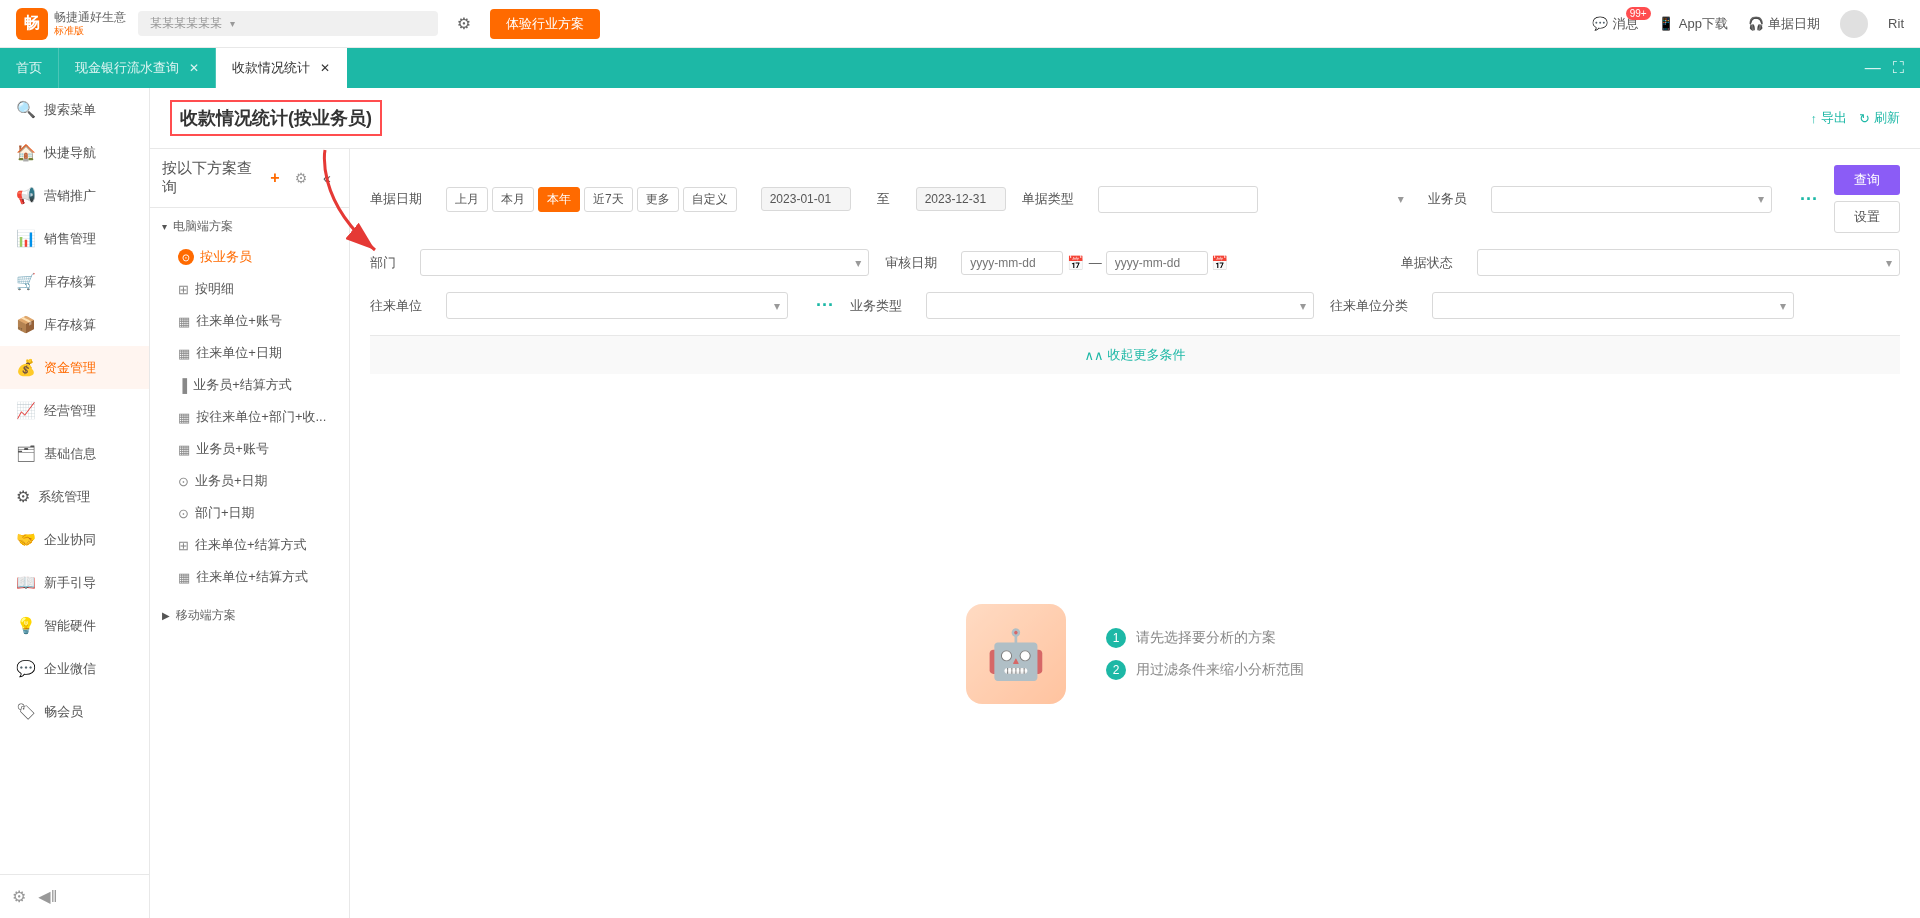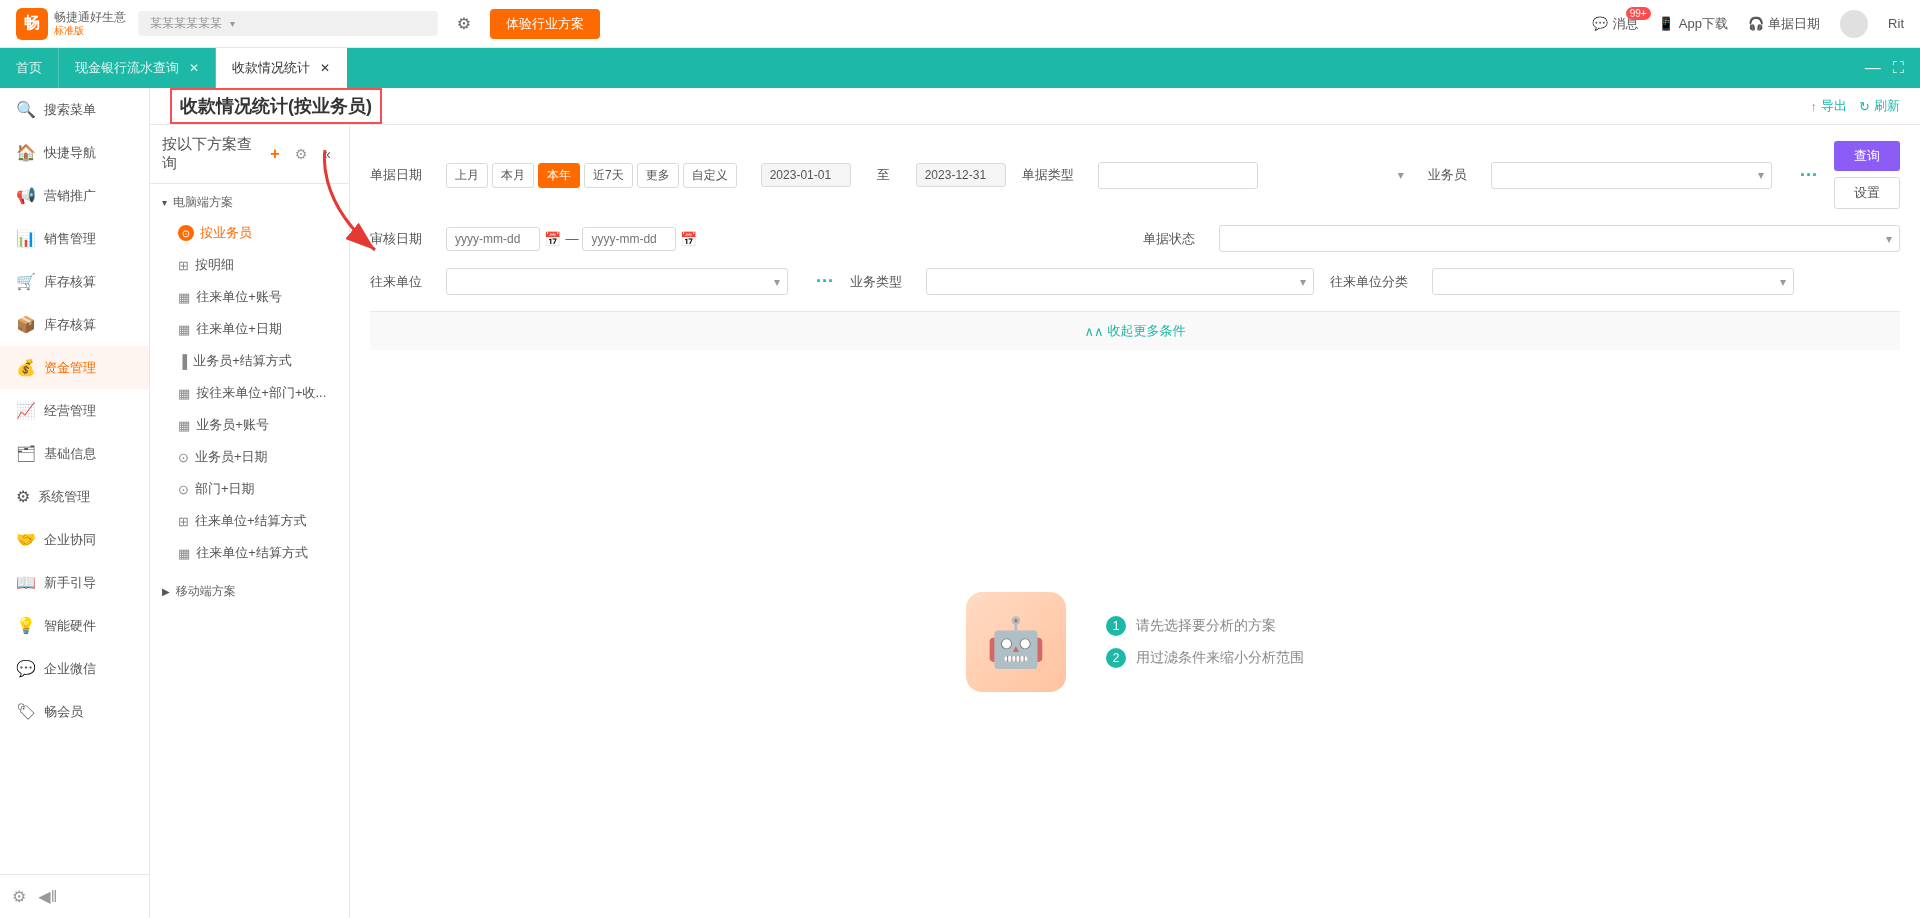--- a/index.html
+++ b/index.html
@@ -136,21 +136,21 @@
     .content-area {
       flex: 1;
       display: flex; flex-direction: column;
       background: #f5f5f5;
       overflow: hidden;
     }
 
     
     .page-header {
       background: #fff;
-      padding: 0 20px;
+      padding: 12px 20px;
       display: flex; align-items: center; justify-content: space-between;
       border-bottom: 1px solid #e8e8e8;
       position: relative;
     }
     .page-title {
       font-size: 18px; font-weight: 600; color: #333;
       border: 2px solid #ff4d4f; padding: 4px 8px;
     }
     .page-header-actions {
       display: flex; gap: 12px; align-items: center;
@@ -249,21 +249,21 @@
     .filter-dots {
       color: #1db8a6; cursor: pointer; font-size: 18px; font-weight: bold;
       margin-left: 4px;
     }
     .date-input-group {
       display: flex; align-items: center; gap: 4px;
     }
     .date-input {
       border: 1px solid #d9d9d9; border-radius: 3px;
       padding: 4px 8px; font-size: 12px; color: #aaa;
-      background: #fff; width: 94px;
+      background: #fff; width: 102px;
     }
     .date-dash { color: #555; }
     .calendar-icon { color: #999; font-size: 14px; cursor: pointer; }
 
     .query-btn {
       background: #8b5cf6; color: white; border: none; border-radius: 3px;
       padding: 6px 20px; font-size: 13px; cursor: pointer;
     }
     .set-btn {
       background: #fff; color: #555; border: 1px solid #d9d9d9; border-radius: 3px;
@@ -558,20 +558,28 @@
               <span style="color:#1db8a6;font-size:18px;font-weight:bold;cursor:pointer;margin-left:4px;">···</span>
             </div>
 
             <div class="btn-group">
               <button class="query-btn">查询</button>
               <button class="set-btn">设置</button>
             </div>
           </div>
 
           <div class="filter-row">
+            <div class="filter-item">
+              <span class="filter-label">部门</span>
+              <div class="select-wrapper" style="flex:1;">
+                <select class="filter-select" style="width:100%;">
+                  <option></option>
+                </select>
+              </div>
+            </div>
 
             <div class="filter-item">
               <span class="filter-label">审核日期</span>
               <div class="date-input-group">
                 <input type="text" class="date-input" placeholder="yyyy-mm-dd" style="">
                 <span class="calendar-icon">📅</span>
                 <span class="date-dash">—</span>
                 <input type="text" class="date-input" placeholder="yyyy-mm-dd" style="">
                 <span class="calendar-icon">📅</span>
               </div>

